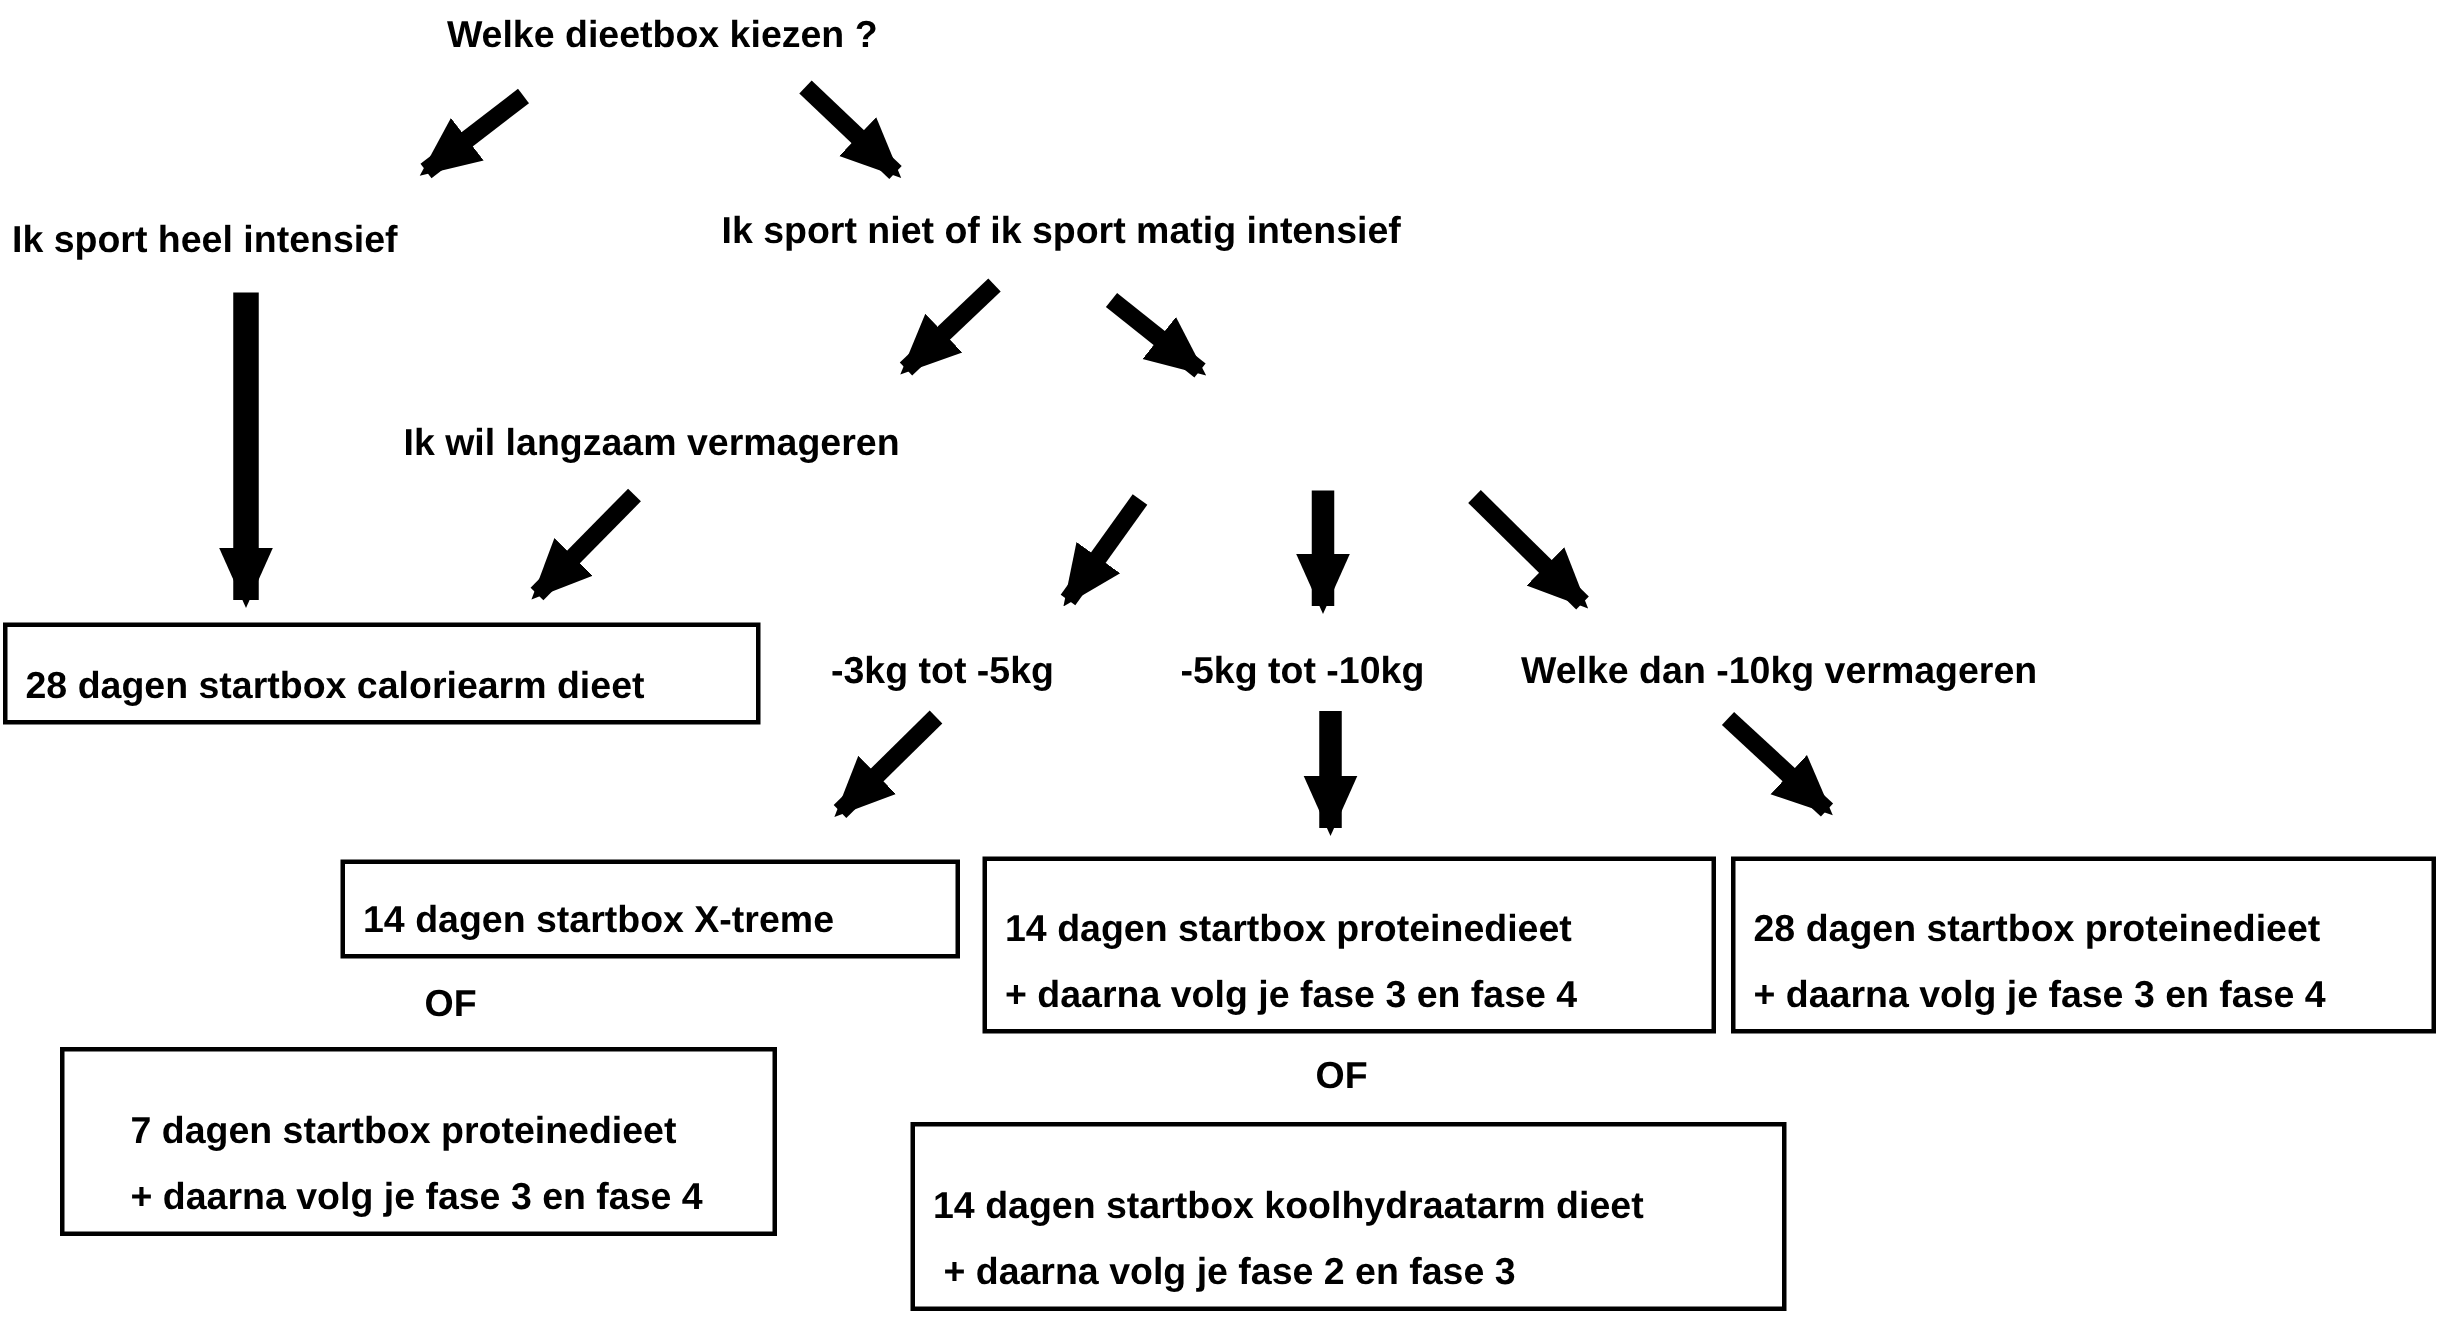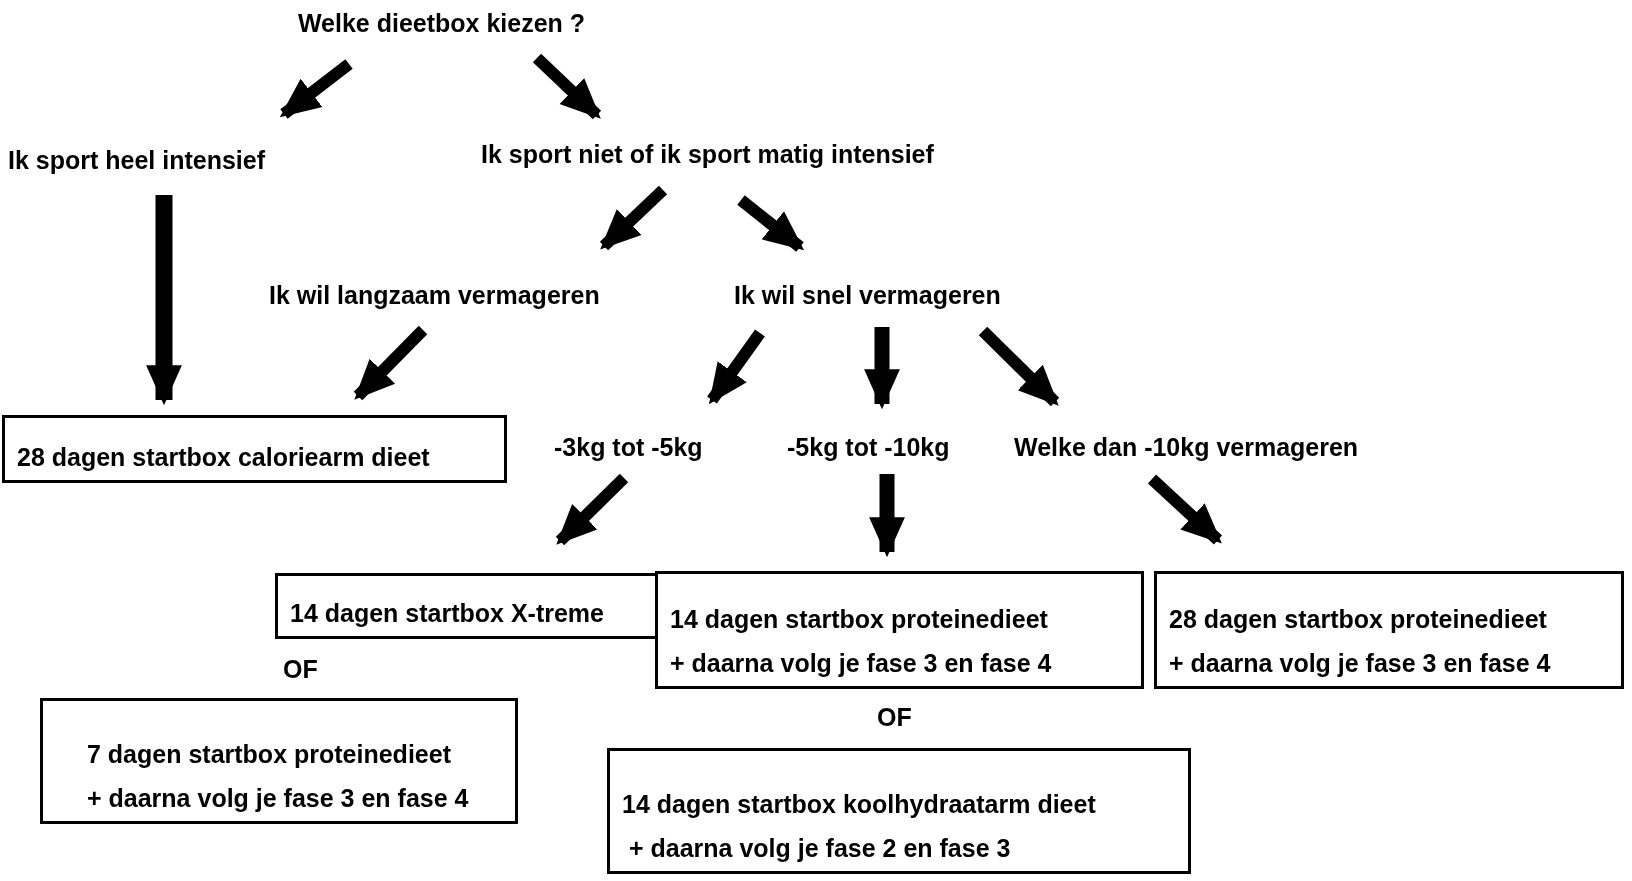--- a/index.html
+++ b/index.html
@@ -67,37 +67,36 @@
   </svg>
 
   <div class="lbl center" style="left:269px; top:9px; width:345px;">Welke dieetbox kiezen ?</div>
 
   <div class="lbl" style="left:8px; top:146px;">Ik sport heel intensief</div>
 
   <div class="lbl" style="left:481px; top:140px;">Ik sport niet of ik sport matig intensief</div>
 
   <div class="lbl" style="left:269px; top:281px;">Ik wil langzaam vermageren</div>
 
-  <div class="lbl" style="left:734px; top:281px;">Ik wil snel vermageren</div>
 
   <div class="lbl" style="left:554px; top:433px;">-3kg tot -5kg</div>
 
   <div class="lbl" style="left:787px; top:433px;">-5kg tot -10kg</div>
 
   <div class="lbl" style="left:1014px; top:433px;">Welke dan -10kg vermageren</div>
 
   <div class="lbl" style="left:283px; top:655px;">OF</div>
 
   <div class="lbl" style="left:877px; top:703px;">OF</div>
 
   <div class="box" style="left:2px; top:415px; width:505px; height:68px;">
     <div class="bl">28 dagen startbox caloriearm dieet</div>
   </div>
 
-  <div class="box" style="left:227px; top:573px; width:413px; height:66px;margin-left:48px;">
+  <div class="box" style="left:227px; top:573px; width:413px; height:66px;">
     <div class="bl">14 dagen startbox X-treme</div>
   </div>
 
   <div class="box" style="left:40px; top:698px; width:478px; height:126px;padding-left:44px;">
     <div class="bl">7 dagen startbox proteinedieet</div>
     <div class="bl">+ daarna volg je fase 3 en fase 4</div>
   </div>
 
   <div class="box" style="left:655px; top:571px; width:489px; height:118px;">
     <div class="bl">14 dagen startbox proteinedieet</div>

